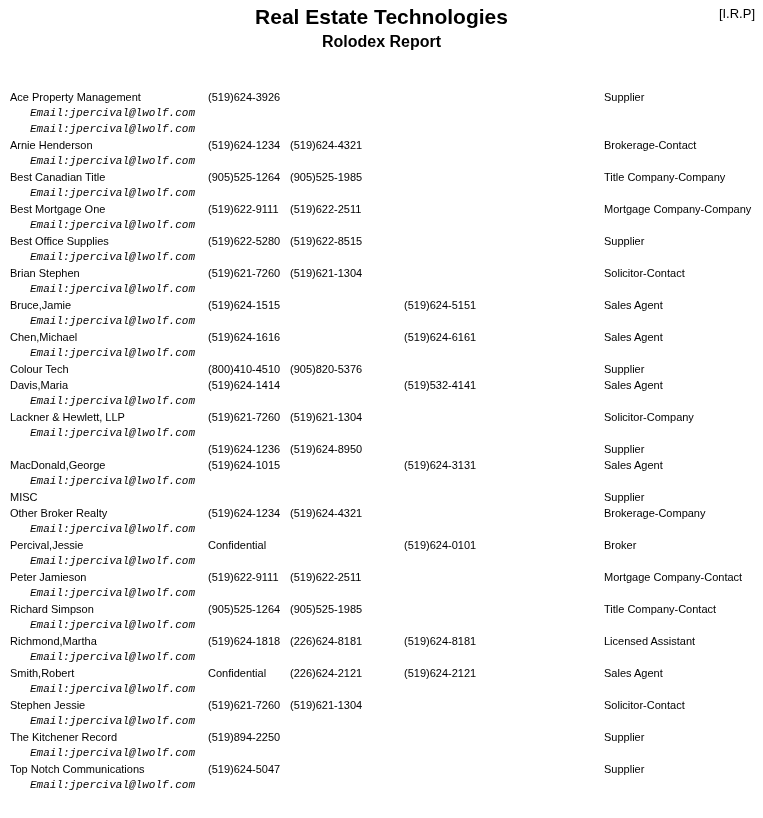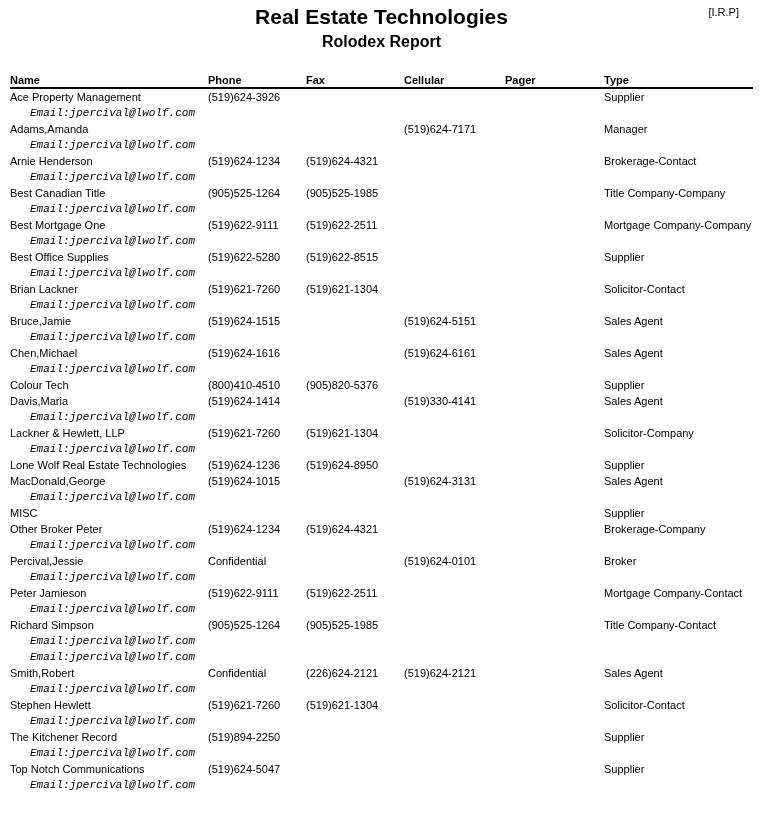--- a/index.html
+++ b/index.html
@@ -31,22 +31,22 @@
     top: 33px;
     left: 0;
     width: 763px;
     text-align: center;
     font-size: 16px;
     font-weight: bold;
   }
   .corner-tag {
     position: absolute;
     top: 6px;
-    right: 24px;
-    font-size: 11px;
+    right: 8px;
+    font-size: 13px;
   }
   .thead {
     position: absolute;
     top: 72px;
     left: 10px;
     width: 743px;
     height: 15px;
     border-bottom: 2px solid #000000;
   }
   .thead .cell {
@@ -72,21 +72,21 @@
     top: 89px;
     left: 0;
     width: 763px;
   }
   .row {
     position: relative;
     height: 16px;
   }
   .row .col-name     { left: 10px; }
   .row .col-phone    { left: 208px; text-align: center; }
-  .row .col-fax      { left: 306px; }
+  .row .col-fax      { left: 290px; }
   .row .col-cellular { left: 404px; }
   .row .col-type     { left: 604px; }
   .email-text {
     position: absolute;
     left: 30px;
     top: 0;
     white-space: nowrap;
     font-size: 11px;
     line-height: 16px;
     font-style: italic;
@@ -94,42 +94,29 @@
   }
 </style>
 </head>
 <body>
 
 <div class="page">
   <div class="report-title">Real Estate Technologies</div>
   <div class="corner-tag">[I.R.P]</div>
   <div class="report-subtitle">Rolodex Report</div>
 
-  <div class="thead">
-    <span class="cell col-name">Name</span>
-    <span class="cell col-phone">Phone</span>
-    <span class="cell col-fax">Fax</span>
-    <span class="cell col-cellular">Cellular</span>
-    <span class="cell col-pager">Pager</span>
-    <span class="cell col-type">Type</span>
-  </div>
 
   <div class="tbody">
       <div class="row">
         <span class="cell col-name">Ace Property Management</span>
         <span class="cell col-phone">(519)624-3926</span>
         <span class="cell col-type">Supplier</span>
       </div>
       <div class="row">
         <span class="email-text">Email:jpercival@lwolf.com</span>
-      </div>
-      <div class="row">
-        <span class="cell col-name">Adams,Amanda</span>
-        <span class="cell col-cellular">(519)624-7171</span>
-        <span class="cell col-type">Manager</span>
       </div>
       <div class="row">
         <span class="email-text">Email:jpercival@lwolf.com</span>
       </div>
       <div class="row">
         <span class="cell col-name">Arnie Henderson</span>
         <span class="cell col-phone">(519)624-1234</span>
         <span class="cell col-fax">(519)624-4321</span>
         <span class="cell col-type">Brokerage-Contact</span>
       </div>
@@ -157,21 +144,21 @@
       <div class="row">
         <span class="cell col-name">Best Office Supplies</span>
         <span class="cell col-phone">(519)622-5280</span>
         <span class="cell col-fax">(519)622-8515</span>
         <span class="cell col-type">Supplier</span>
       </div>
       <div class="row">
         <span class="email-text">Email:jpercival@lwolf.com</span>
       </div>
       <div class="row">
-        <span class="cell col-name">Brian Lackner</span>
+        <span class="cell col-name">Brian Stephen</span>
         <span class="cell col-phone">(519)621-7260</span>
         <span class="cell col-fax">(519)621-1304</span>
         <span class="cell col-type">Solicitor-Contact</span>
       </div>
       <div class="row">
         <span class="email-text">Email:jpercival@lwolf.com</span>
       </div>
       <div class="row">
         <span class="cell col-name">Bruce,Jamie</span>
         <span class="cell col-phone">(519)624-1515</span>
@@ -192,56 +179,55 @@
       </div>
       <div class="row">
         <span class="cell col-name">Colour Tech</span>
         <span class="cell col-phone">(800)410-4510</span>
         <span class="cell col-fax">(905)820-5376</span>
         <span class="cell col-type">Supplier</span>
       </div>
       <div class="row">
         <span class="cell col-name">Davis,Maria</span>
         <span class="cell col-phone">(519)624-1414</span>
-        <span class="cell col-cellular">(519)330-4141</span>
+        <span class="cell col-cellular">(519)532-4141</span>
         <span class="cell col-type">Sales Agent</span>
       </div>
       <div class="row">
         <span class="email-text">Email:jpercival@lwolf.com</span>
       </div>
       <div class="row">
         <span class="cell col-name">Lackner &amp; Hewlett, LLP</span>
         <span class="cell col-phone">(519)621-7260</span>
         <span class="cell col-fax">(519)621-1304</span>
         <span class="cell col-type">Solicitor-Company</span>
       </div>
       <div class="row">
         <span class="email-text">Email:jpercival@lwolf.com</span>
       </div>
       <div class="row">
-        <span class="cell col-name">Lone Wolf Real Estate Technologies</span>
         <span class="cell col-phone">(519)624-1236</span>
         <span class="cell col-fax">(519)624-8950</span>
         <span class="cell col-type">Supplier</span>
       </div>
       <div class="row">
         <span class="cell col-name">MacDonald,George</span>
         <span class="cell col-phone">(519)624-1015</span>
         <span class="cell col-cellular">(519)624-3131</span>
         <span class="cell col-type">Sales Agent</span>
       </div>
       <div class="row">
         <span class="email-text">Email:jpercival@lwolf.com</span>
       </div>
       <div class="row">
         <span class="cell col-name">MISC</span>
         <span class="cell col-type">Supplier</span>
       </div>
       <div class="row">
-        <span class="cell col-name">Other Broker Peter</span>
+        <span class="cell col-name">Other Broker Realty</span>
         <span class="cell col-phone">(519)624-1234</span>
         <span class="cell col-fax">(519)624-4321</span>
         <span class="cell col-type">Brokerage-Company</span>
       </div>
       <div class="row">
         <span class="email-text">Email:jpercival@lwolf.com</span>
       </div>
       <div class="row">
         <span class="cell col-name">Percival,Jessie</span>
         <span class="cell col-phone">Confidential</span>
@@ -263,34 +249,41 @@
       <div class="row">
         <span class="cell col-name">Richard Simpson</span>
         <span class="cell col-phone">(905)525-1264</span>
         <span class="cell col-fax">(905)525-1985</span>
         <span class="cell col-type">Title Company-Contact</span>
       </div>
       <div class="row">
         <span class="email-text">Email:jpercival@lwolf.com</span>
       </div>
       <div class="row">
+        <span class="cell col-name">Richmond,Martha</span>
+        <span class="cell col-phone">(519)624-1818</span>
+        <span class="cell col-fax">(226)624-8181</span>
+        <span class="cell col-cellular">(519)624-8181</span>
+        <span class="cell col-type">Licensed Assistant</span>
+      </div>
+      <div class="row">
         <span class="email-text">Email:jpercival@lwolf.com</span>
       </div>
       <div class="row">
         <span class="cell col-name">Smith,Robert</span>
         <span class="cell col-phone">Confidential</span>
         <span class="cell col-fax">(226)624-2121</span>
         <span class="cell col-cellular">(519)624-2121</span>
         <span class="cell col-type">Sales Agent</span>
       </div>
       <div class="row">
         <span class="email-text">Email:jpercival@lwolf.com</span>
       </div>
       <div class="row">
-        <span class="cell col-name">Stephen Hewlett</span>
+        <span class="cell col-name">Stephen Jessie</span>
         <span class="cell col-phone">(519)621-7260</span>
         <span class="cell col-fax">(519)621-1304</span>
         <span class="cell col-type">Solicitor-Contact</span>
       </div>
       <div class="row">
         <span class="email-text">Email:jpercival@lwolf.com</span>
       </div>
       <div class="row">
         <span class="cell col-name">The Kitchener Record</span>
         <span class="cell col-phone">(519)894-2250</span>

